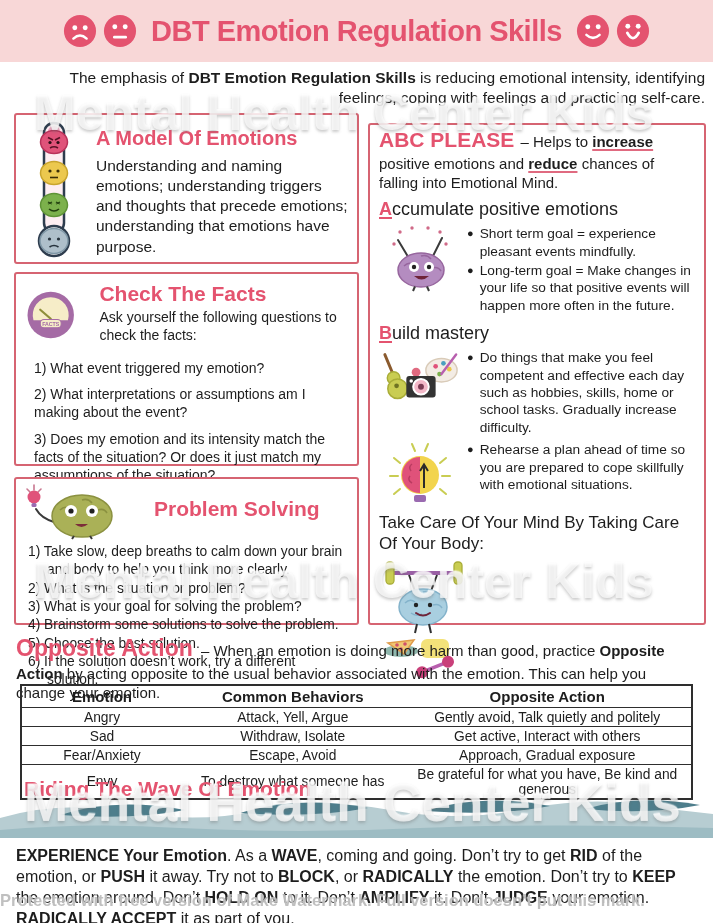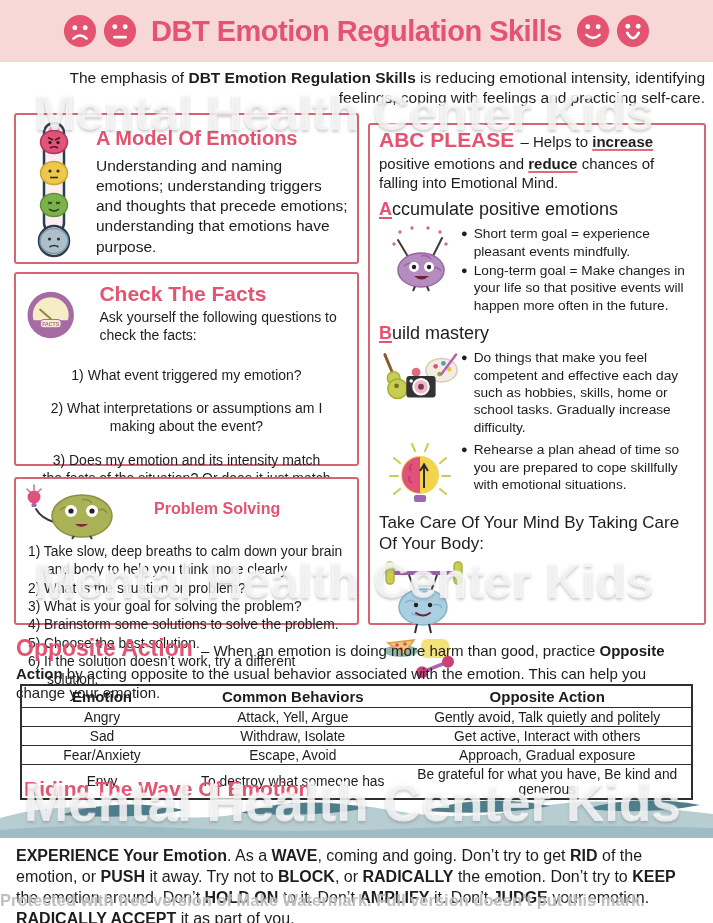--- a/index.html
+++ b/index.html
@@ -25,32 +25,32 @@
   .abc     { left:368px; top:123px; width:338px; height:502px; padding:0 9px; }
 
   .model h2 { margin:12px 6px 6px 80px; font-size:20px; font-weight:800; color:#e4536f; }
   .model p  { margin:0 6px 0 80px; font-size:15.5px; line-height:1.3; }
   .thermo { position:absolute; left:12px; top:5px; }
 
   .facts-head { display:flex; gap:8px; padding:8px 8px 0 10px; }
   .facts h2 { margin:0 0 2px 16px; font-size:21px; font-weight:800; color:#e4536f; }
   .facts-head-text p { margin:0 0 0 16px; font-size:14px; line-height:1.3; }
   .facts-items { padding:3px 10px 0 10px; font-size:14px; line-height:1.3; }
-  .facts-items p { margin:15px;text-align:center; }
+  .facts-items p { margin:8px; }
   .facts-note { margin:9px 10px 0 10px; font-size:14px; line-height:1.3; }
 
   .prob-head { display:flex; align-items:center; padding:5px 8px 0 8px; }
-  .problem h2 { margin:0 0 6px 34px; font-size:16px; font-weight:800; color:#e4536f; }
+  .problem h2 { margin:0 0 6px 34px; font-size:21px; font-weight:800; color:#e4536f; }
   .prob-items { padding:3px 10px 0 12px; font-size:13.8px; line-height:1.33; }
   .prob-items p { margin:0; padding-left:19px; text-indent:-19px; }
 
   .abc-heading { margin:2px 0 3px 0; font-size:15px; line-height:1.28; }
   .abc-accent  { font-size:21px; font-weight:800; color:#e4536f; margin-right:2px; }
   .abc h3 { margin:7px 0 2px 0; font-size:18px; font-weight:500; }
-  .row { display:flex; align-items:flex-start; }
+  .row { display:flex; align-items:flex-start; gap:6px; }
   .icon-cell { flex:0 0 auto; width:82px; display:flex; justify-content:center; }
   .bullets { flex:1; font-size:13.7px; line-height:1.27; padding-top:3px; }
   .bullet { display:flex; gap:6px; margin-bottom:2px; }
   .bullet::before { content:"●"; font-size:11px; line-height:1.5; }
   .please-title { margin:8px 0 2px 0; font-size:17px; font-weight:500; line-height:1.25; }
   .please-row { align-items:center; }
   .please-lines { flex:1; text-align:center; font-size:17px; font-weight:500; line-height:1.45; }
   .please-lines p { margin:0 0 4px 0; }
 
   .fl { color:#e4536f; font-weight:700; text-decoration:underline;

